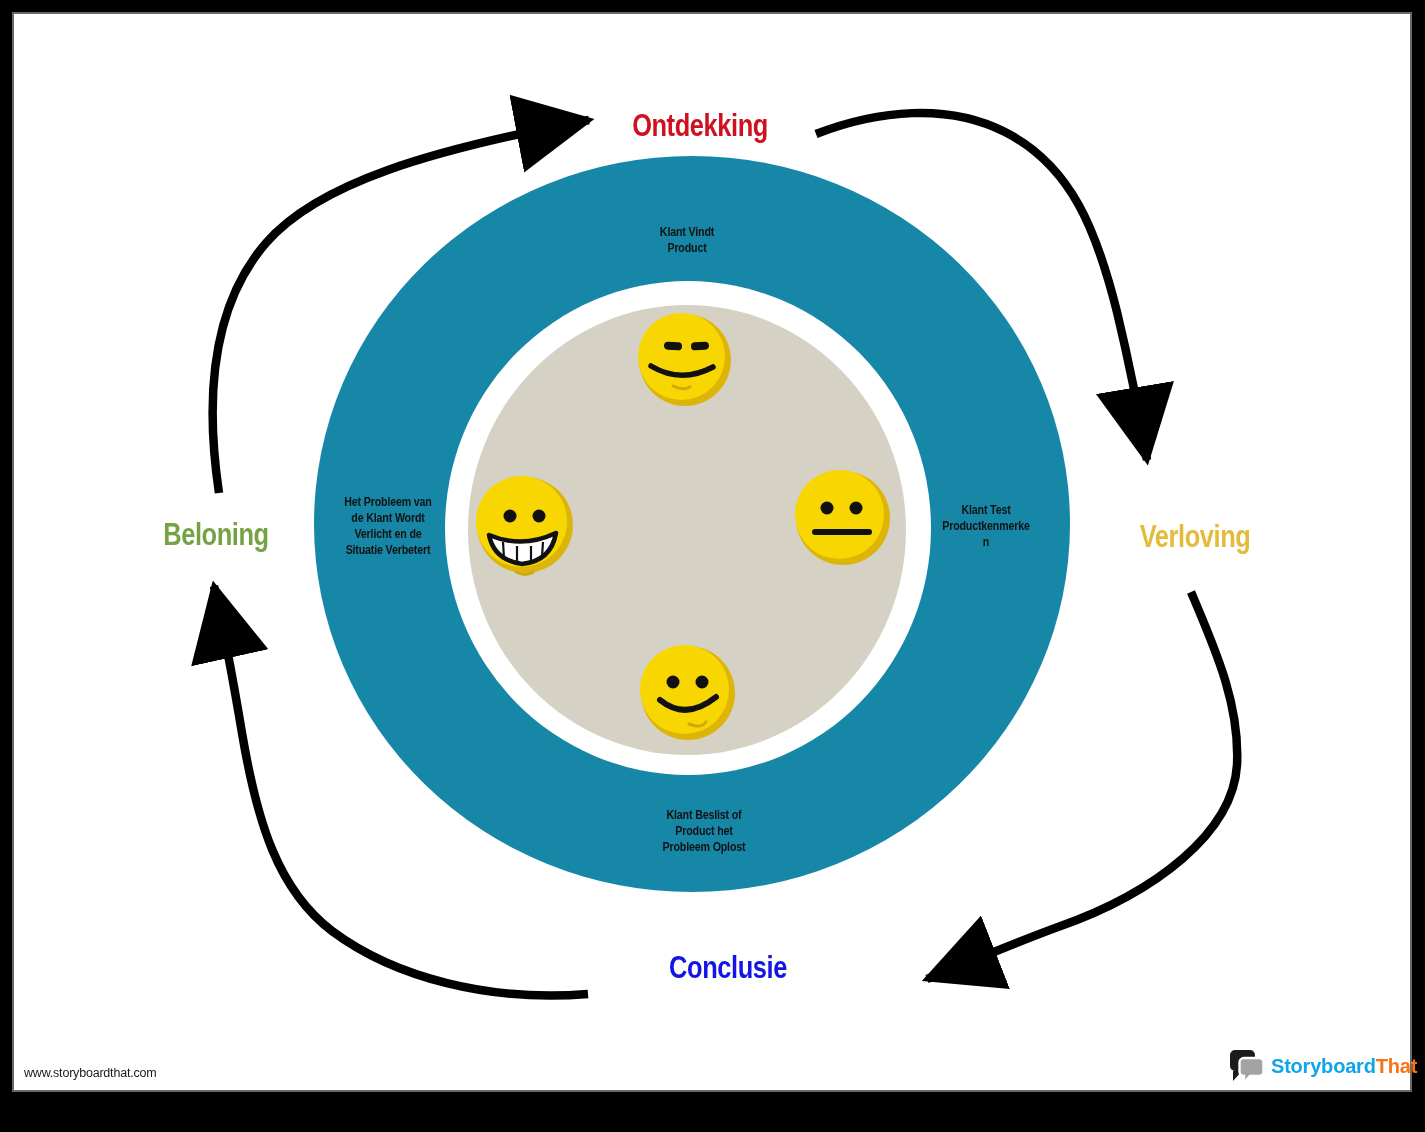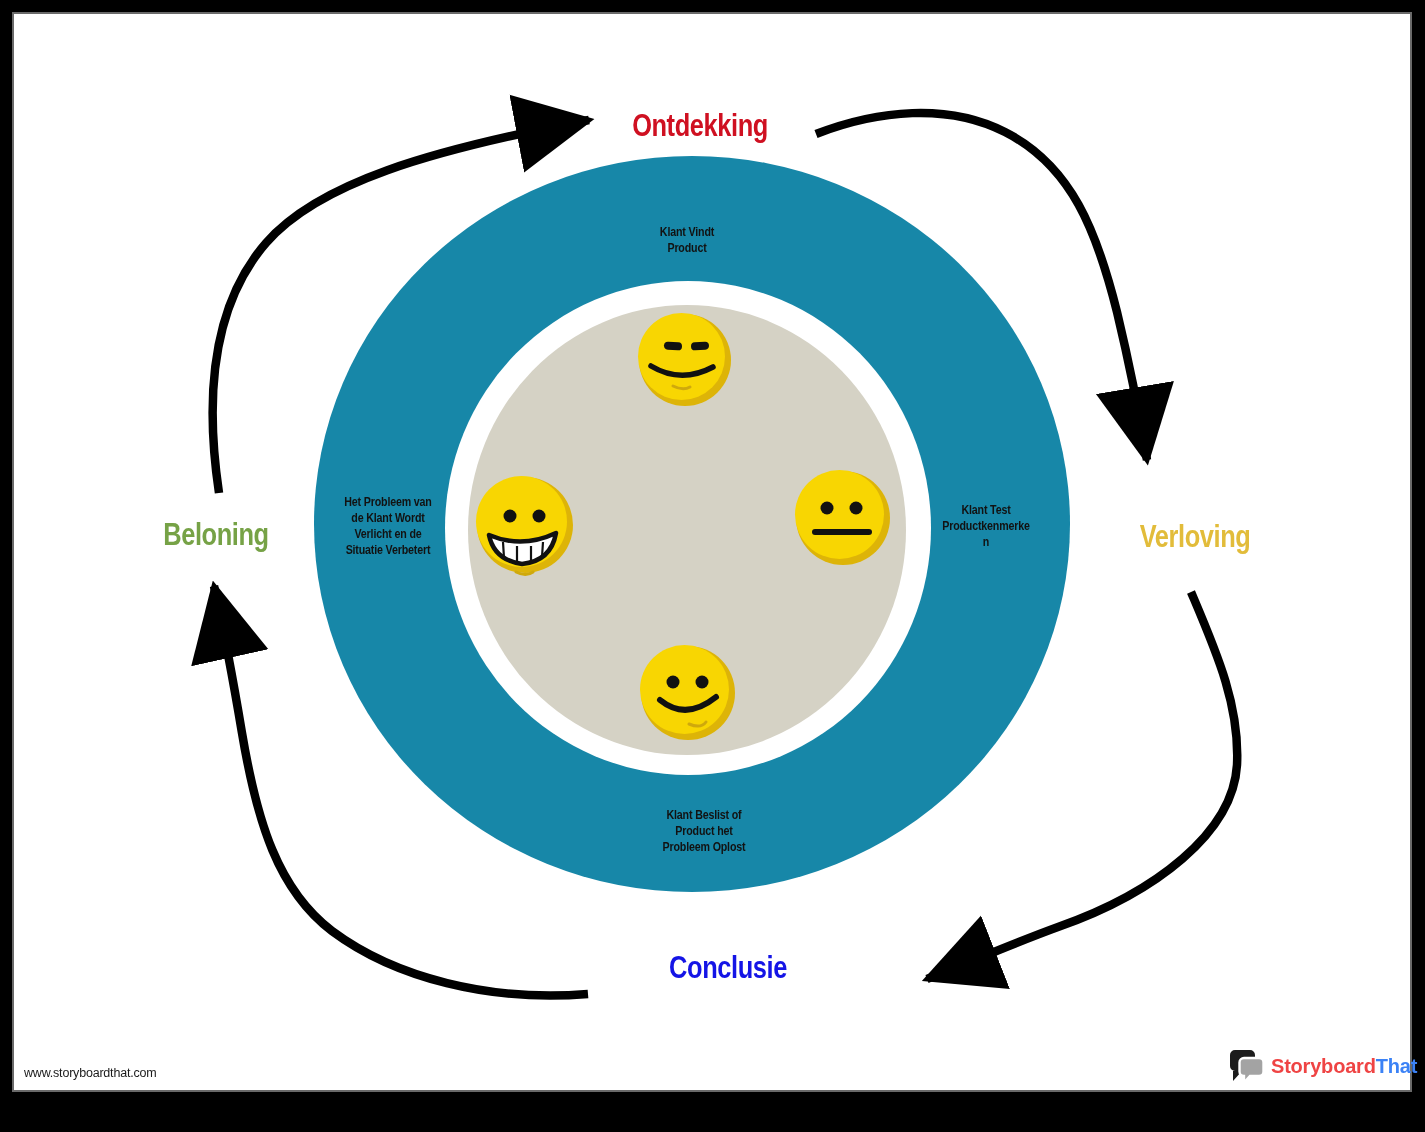--- a/index.html
+++ b/index.html
@@ -44,22 +44,22 @@
     letter-spacing:-0.2px;
   }
   .logo{
     position:absolute;left:1226px;top:1047px;
     display:flex;align-items:center;gap:5px;
   }
   .logo-text{
     font-size:20px;font-weight:600;letter-spacing:-0.2px;
     white-space:nowrap;
   }
-  .logo-text .p1{color:#ef4444;text-align:center;}
-  .logo-text .p2{color:#3b82f6;}
+  .logo-text .p1{color:#0ea5e9;text-align:center;}
+  .logo-text .p2{color:#f97316;}
 </style>
 </head>
 <body>
 
 <div class="root">
   <div class="page"></div>
 
   <svg class="diagram" width="1425" height="1132" viewBox="0 0 1425 1132">
     <defs>
       <marker id="ah" viewBox="0 0 10 10" refX="9.3" refY="5" markerWidth="9.3" markerHeight="10.5" orient="auto" markerUnits="strokeWidth">

